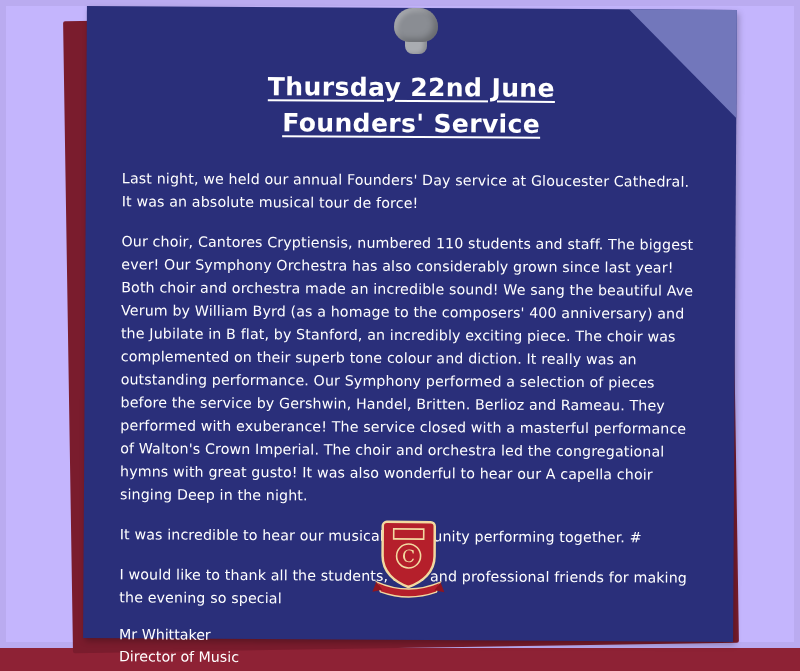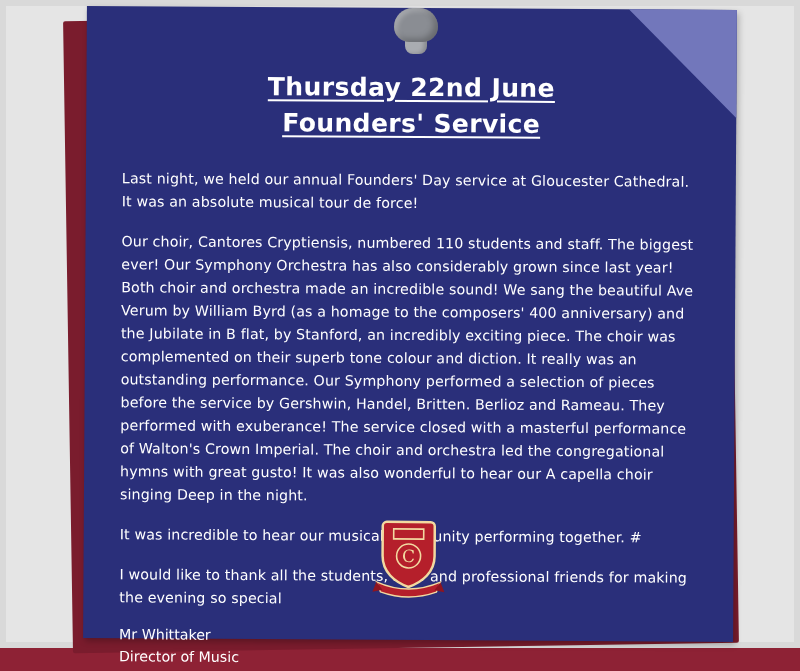--- a/index.html
+++ b/index.html
@@ -11,21 +11,21 @@
     height: 671px;
     overflow: hidden;
     background: #8e2235;
     font-family: "DejaVu Sans", sans-serif;
   }
 
   .scene {
     position: relative;
     width: 800px;
     height: 648px;
-    background: #e5e5e5;
+    background: #c4b5fd;
   }
 
   
   .board-edge {
     position: absolute;
     inset: 0;
     box-shadow: inset 0 0 0 6px rgba(0,0,0,0.05);
     pointer-events: none;
   }
 

